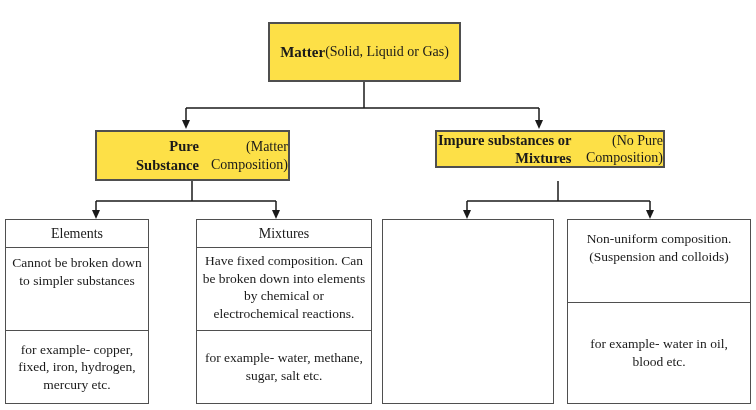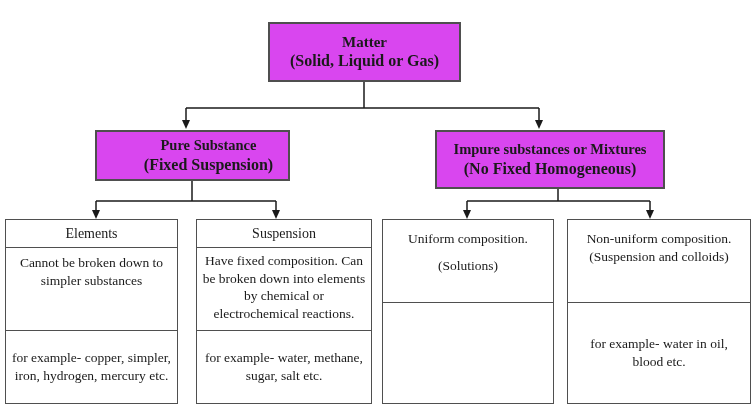--- a/index.html
+++ b/index.html
@@ -2,27 +2,27 @@
 <html><head>
 <meta charset="utf-8">
 <style>
   html,body{margin:0;padding:0;background:#ffffff;}
   #canvas{
     position:relative;width:756px;height:410px;background:#ffffff;
     font-family:"Liberation Serif","DejaVu Serif",serif;color:#1a1a1a;
     overflow:hidden;
   }
   .box{
-    position:absolute;box-sizing:border-box;background:#d946ef;
+    position:absolute;box-sizing:border-box;background:#fde047;
     border:2px solid #4f4f4f;
-    display:flex;flex-direction:column;justify-content:center;align-items:center;
-    text-align:left;line-height:1.25;
+    display:flex;flex-direction:row;justify-content:center;align-items:center;
+    text-align:right;line-height:1.25;
   }
   .box .title{font-weight:bold;font-size:15px;}
-  .box .subtitle{font-size:16px;font-weight:bold;}
+  .box .subtitle{font-size:14px;}
   .col{
     position:absolute;box-sizing:border-box;background:#ffffff;
     border:1.5px solid #4f4f4f;display:flex;flex-direction:column;
     text-align:center;
   }
   .col .hdr{
     box-sizing:border-box;height:28px;border-bottom:1.5px solid #4f4f4f;
     display:flex;align-items:center;justify-content:center;font-size:14px;
   }
   .col .desc{
@@ -70,49 +70,45 @@
     </g>
   </svg>
 
   <div class="box" style="left:268px;top:22px;width:193px;height:60px;">
     <div class="title">Matter</div>
     <div class="subtitle">(Solid, Liquid or Gas)</div>
   </div>
 
   <div class="box" style="left:95px;top:130px;width:195px;height:51px;padding-left:32px;">
     <div class="title" style="font-size:14.5px;">Pure Substance</div>
-    <div class="subtitle">(Fixed Suspension)</div>
+    <div class="subtitle">(Matter Composition)</div>
   </div>
 
-  <div class="box" style="left:435px;top:130px;width:230px;height:59px;">
+  <div class="box" style="left:435px;top:130px;width:230px;height:38px;">
     <div class="title" style="font-size:14.5px;">Impure substances or Mixtures</div>
-    <div class="subtitle">(No Fixed Homogeneous)</div>
+    <div class="subtitle">(No Pure Composition)</div>
   </div>
 
-  <div class="col" style="left:5px;top:219px;width:173px;height:185px;">
+  <div class="col" style="left:5px;top:219px;width:144px;height:185px;">
     <div class="hdr">Elements</div>
     <div class="desc">
       <p>Cannot be broken down to simpler substances</p>
     </div>
-    <div class="ex">for example- copper, simpler, iron, hydrogen, mercury etc.</div>
+    <div class="ex">for example- copper, fixed, iron, hydrogen, mercury etc.</div>
   </div>
 
   <div class="col" style="left:196px;top:219px;width:176px;height:185px;">
-    <div class="hdr">Suspension</div>
+    <div class="hdr">Mixtures</div>
     <div class="desc" style="padding-top:4px;">
       <p>Have fixed composition. Can be broken down into elements by chemical or electrochemical reactions.</p>
     </div>
     <div class="ex">for example- water, methane, sugar, salt etc.</div>
   </div>
 
   <div class="col" style="left:382px;top:219px;width:172px;height:185px;">
-    <div class="desc" style="padding-top:10px;">
-      <p>Uniform composition.</p>
-      <p class="gap">(Solutions)</p>
-    </div>
   </div>
 
   <div class="col" style="left:567px;top:219px;width:184px;height:185px;">
     <div class="desc" style="padding-top:10px;">
       <p>Non-uniform composition.</p>
       <p>(Suspension and colloids)</p>
     </div>
     <div class="ex">for example- water in oil, blood etc.</div>
   </div>
 

